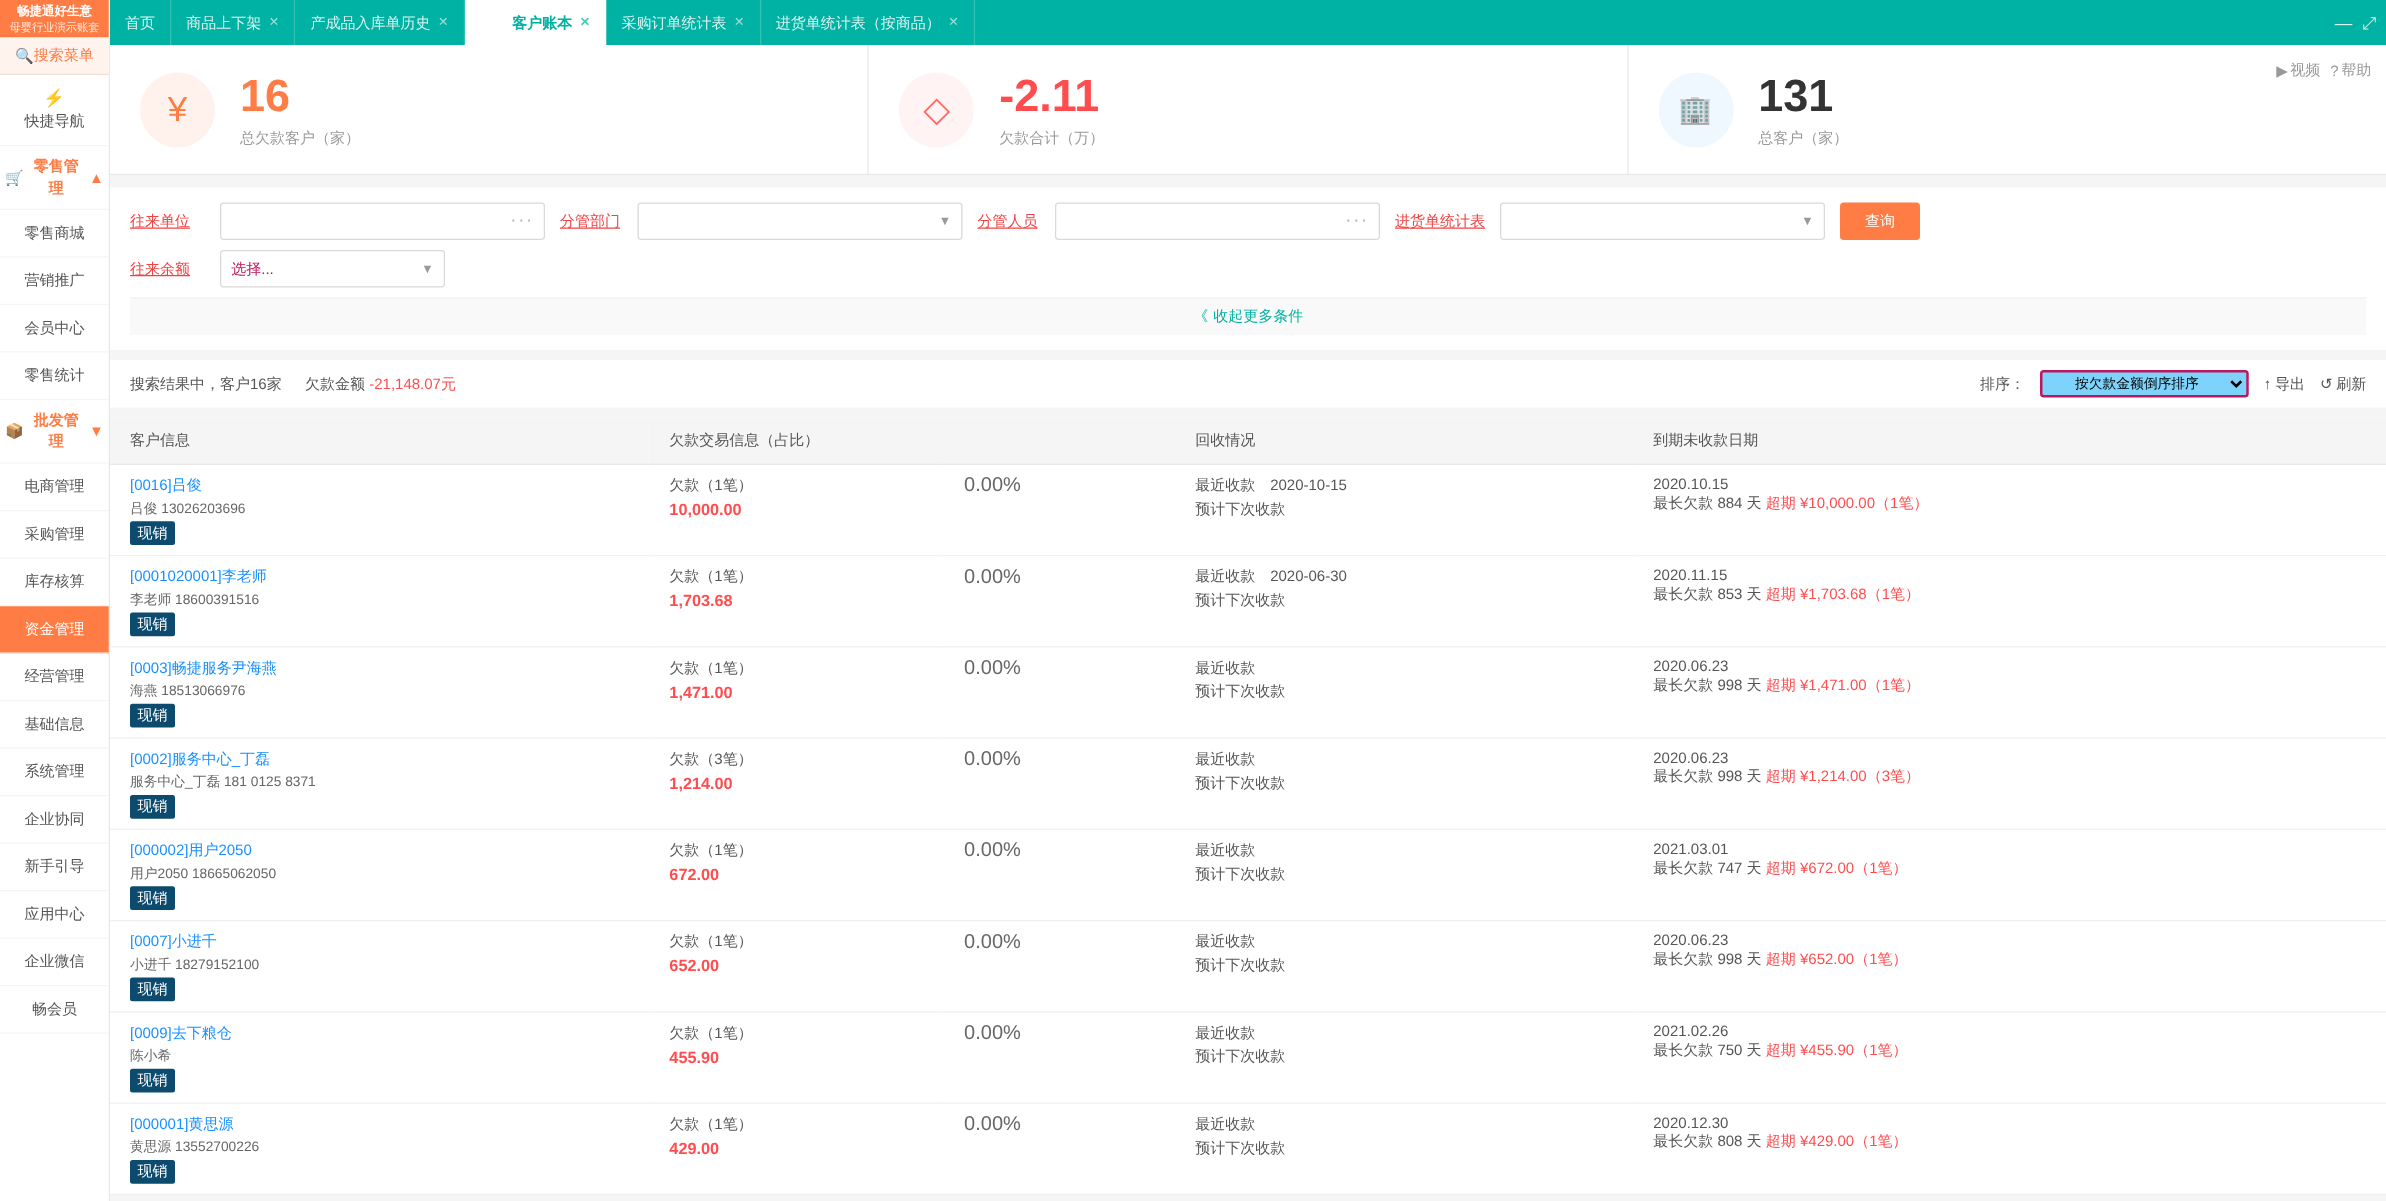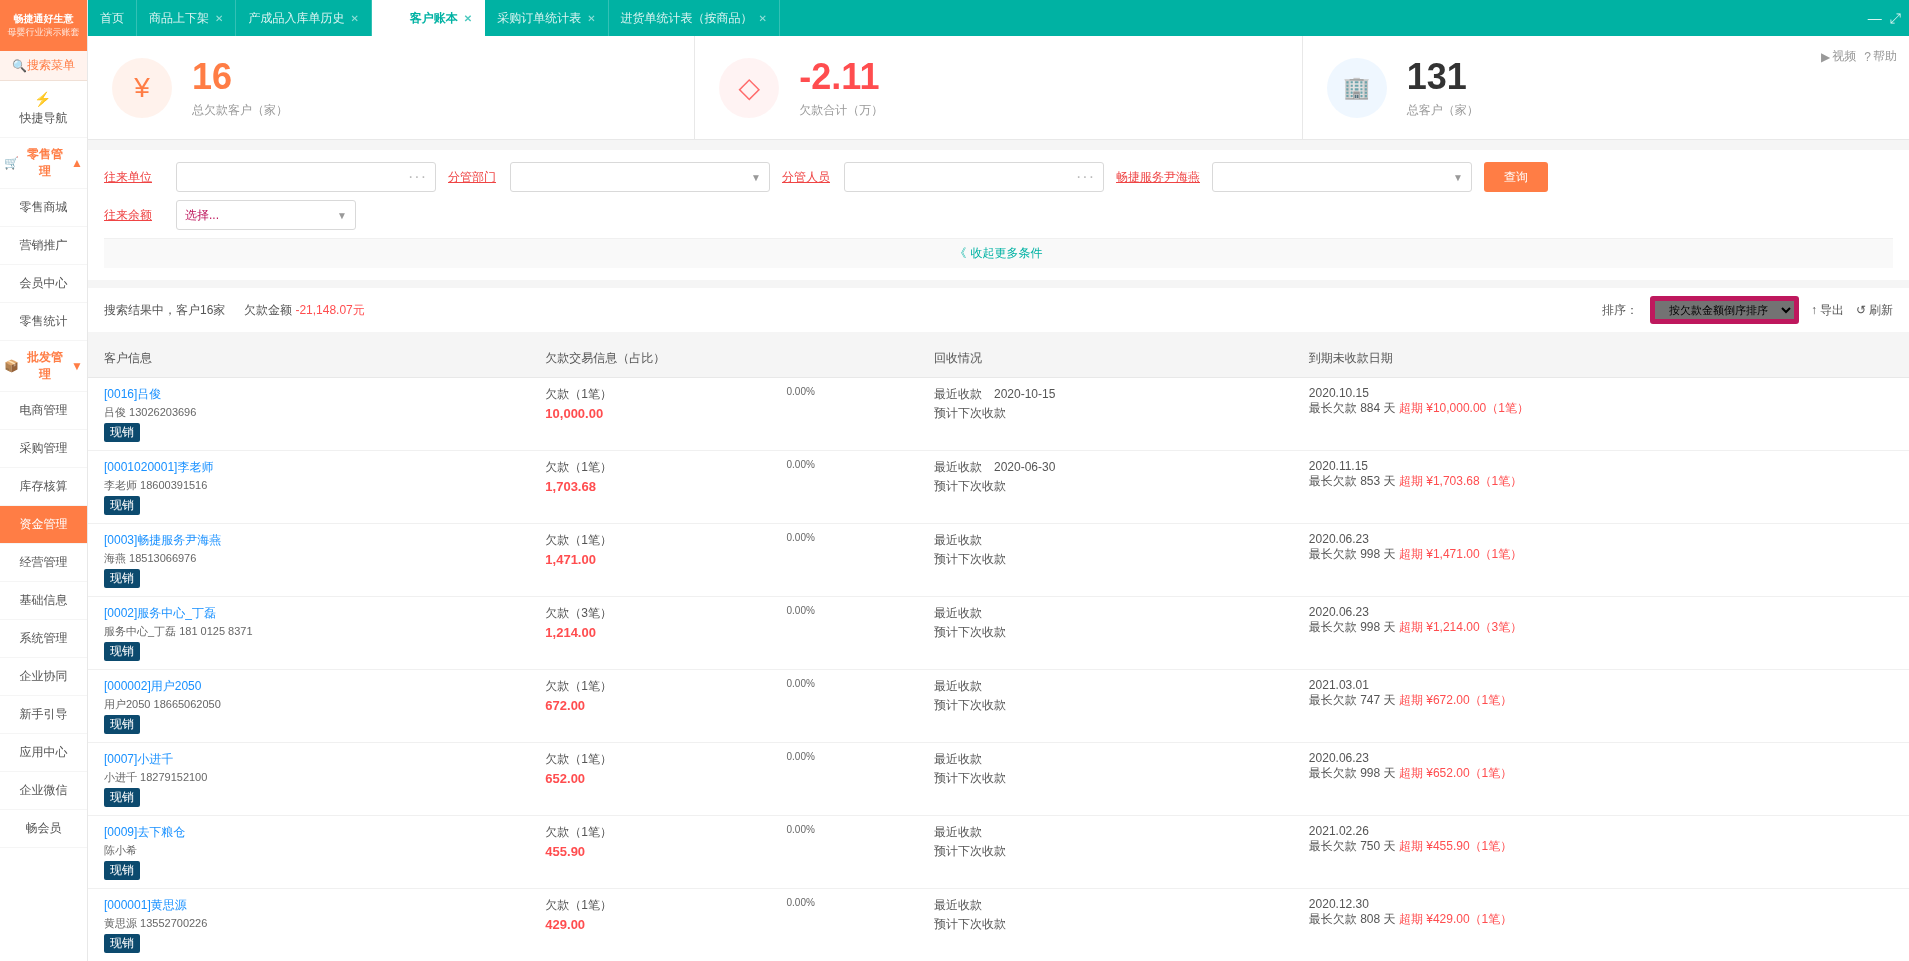--- a/index.html
+++ b/index.html
@@ -9,21 +9,21 @@
     .sidebar {
       width: 88px;
       background: #fff;
       display: flex;
       flex-direction: column;
       border-right: 1px solid #e8e8e8;
       flex-shrink: 0;
     }
     .sidebar-logo {
       background: #ff7d45;
-      height: 51px;
+      height: 30px;
       display: flex;
       align-items: center;
       justify-content: center;
       color: #fff;
       font-size: 11px;
       flex-direction: column;
     }
     .sidebar-logo .logo-text { font-size: 10px; font-weight: bold; color: #fff; }
     .sidebar-logo .logo-sub { font-size: 9px; color: rgba(255,255,255,0.8); }
     .sidebar-search {
@@ -211,21 +211,21 @@
       padding: 8px 16px;
       display: flex;
       align-items: center;
       justify-content: space-between;
       font-size: 12px;
       color: #555;
       background: #fff;
       margin-bottom: 8px;
     }
     .results-actions { display: flex; align-items: center; gap: 12px; color: #555; }
-    .sort-select { border: 5px solid #be185d; padding: 2px 10px; border-radius: 3px; font-size: 11px; background: #737373; cursor: pointer; }
+    .sort-select { border: 2px solid #be185d; padding: 2px 22px; border-radius: 3px; font-size: 11px; background: #7dd3fc; cursor: pointer; }
     .export-btn, .refresh-btn {
       display: flex; align-items: center; gap: 3px;
       color: #555; cursor: pointer; font-size: 11px;
     }
 
     
     .data-table { background: #fff; width: 100%; border-collapse: collapse; }
     .data-table thead th {
       background: #f5f5f5;
       padding: 10px 16px;
@@ -237,21 +237,21 @@
     }
     .data-table tbody tr { border-bottom: 1px solid #f0f0f0; }
     .data-table tbody td { padding: 8px 16px; vertical-align: top; }
 
     .customer-name { color: #1890ff; cursor: pointer; font-size: 12px; }
     .customer-phone { color: #666; font-size: 11px; margin-top: 2px; }
     .tag-current { background: #0c4a6e; color: #fff; font-size: 12px; padding: 1px 6px; border-radius: 2px; display: inline-block; margin-top: 3px; }
 
     .debt-count { color: #555; font-size: 12px; }
     .debt-amount { color: #ff4d4f; font-size: 13px; font-weight: bold; margin-top: 3px; }
-    .debt-ratio { color: #666; font-size: 10px; }
+    .debt-ratio { color: #666; font-size: 16px; }
 
     .recovery-date { color: #555; font-size: 12px; }
     .recovery-next { color: #555; font-size: 12px; margin-top: 2px; }
 
     .overdue-date { color: #555; font-size: 12px; }
     .overdue-days { color: #555; font-size: 12px; }
     .overdue-amount { color: #ff4d4f; font-size: 12px; }
 
     .chevron-icon { font-size: 10px; color: #999; }
   </style>
@@ -408,21 +408,21 @@
         </div>
         <span class="filter-label" style="min-width:50px;">分管部门</span>
         <div class="filter-dropdown-wrap">
           <span class="filter-dropdown-placeholder"></span>
           <span class="chevron-icon">▼</span>
         </div>
         <span class="filter-label" style="min-width:50px;">分管人员</span>
         <div class="filter-input" style="display:flex;align-items:center;justify-content:flex-end;">
           <span class="filter-dots">···</span>
         </div>
-        <span class="filter-label" style="min-width:70px;">畅捷服务尹海燕</span>
+        <span class="filter-label" style="min-width:70px;">进货单统计表</span>
         <div class="filter-dropdown-wrap">
           <span class="filter-dropdown-placeholder"></span>
           <span class="chevron-icon">▼</span>
         </div>
         <button class="search-btn">查询</button>
       </div>
       <div class="filter-row">
         <span class="filter-label">往来余额</span>
         <div class="filter-dropdown-wrap" style="max-width:180px;">
           <span class="filter-dropdown-placeholder">选择...</span>

